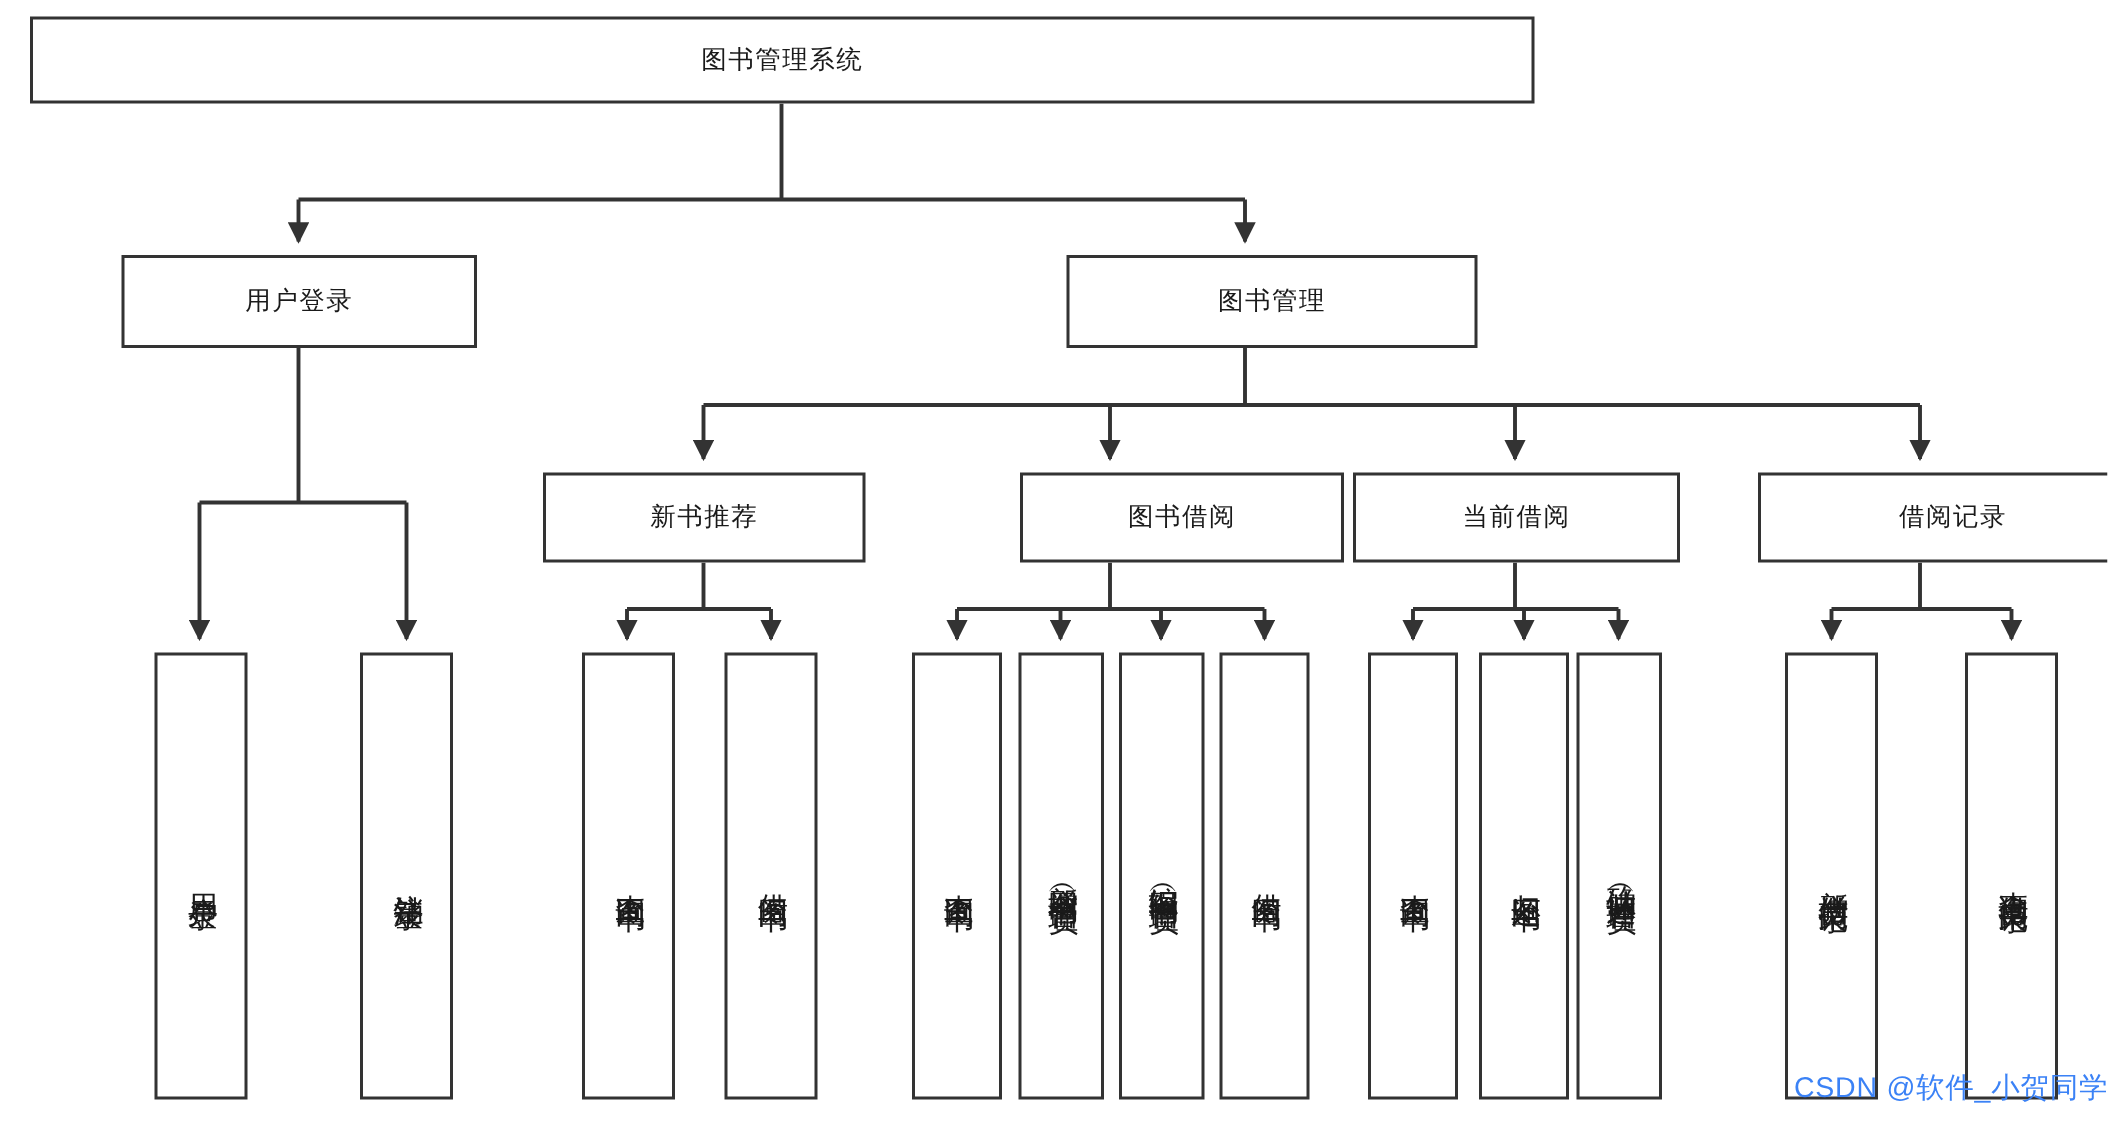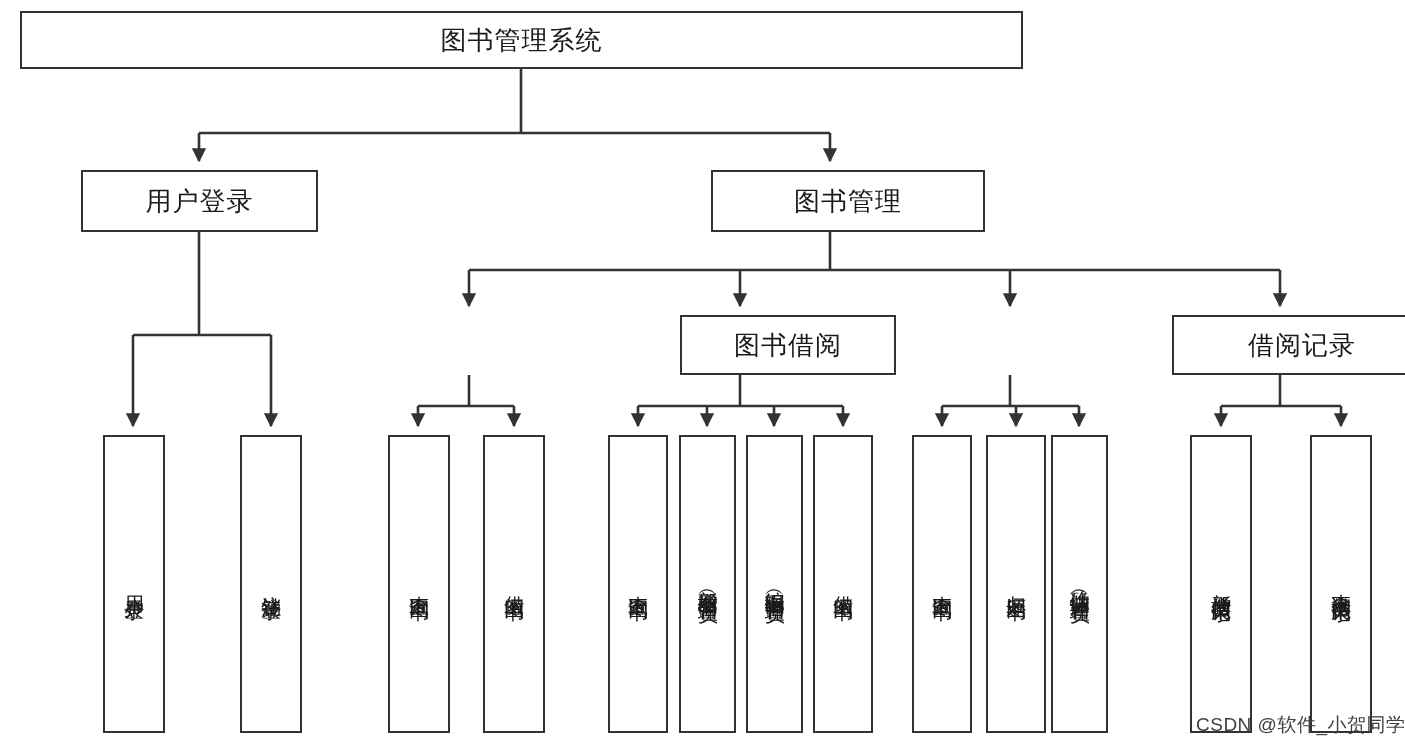--- a/index.html
+++ b/index.html
@@ -22,21 +22,21 @@
     box-sizing: border-box;
     border: 2.5px solid #333333;
     background: #ffffff;
     display: flex;
     align-items: center;
     justify-content: center;
     color: #1a1a1a;
     line-height: 1.18;
   }
   .node.horiz {
-    font-size: 26px;
+    font-size: 17px;
     letter-spacing: 1px;
     text-align: center;
   }
   .node.vert {
     font-size: 20px;
     writing-mode: vertical-rl;
     text-orientation: upright;
     letter-spacing: 2px;
     text-align: center;
     padding: 4px 0;
@@ -47,21 +47,21 @@
   .connectors {
     position: absolute;
     left: 0;
     top: 0;
     width: 1405px;
     height: 747px;
     pointer-events: none;
   }
   .watermark {
     position: absolute;
-    color: #404040;
+    color: #3b82f6;
     font-size: 19px;
     letter-spacing: 0.5px;
     white-space: nowrap;
   }
 </style>
 </head>
 <body>
 
 <div id="canvas">
 
@@ -113,21 +113,23 @@
       <path d="M 1221 406 L 1221 426" marker-end="url(#arrow)"></path>
       <path d="M 1341 406 L 1341 426" marker-end="url(#arrow)"></path>
     </g>
   </svg>
 
   <div class="node horiz" style="left: 20px; top: 11px; width: 1003px; height: 58px;">图书管理系统</div>
 
   <div class="node horiz" style="left: 81px; top: 170px; width: 237px; height: 62px;">用户登录</div>
   <div class="node horiz" style="left: 711px; top: 170px; width: 274px; height: 62px;">图书管理</div>
 
+  <div class="node horiz" style="left: 362px; top: 315px; width: 215px; height: 60px;">新书推荐</div>
   <div class="node horiz" style="left: 632px; top: 315px; width: 216px; height: 60px; margin-left: 48px;">图书借阅</div>
+  <div class="node horiz" style="left: 902px; top: 315px; width: 218px; height: 60px;">当前借阅</div>
   <div class="node horiz" style="left: 1172px; top: 315px; width: 260px; height: 60px;">借阅记录</div>
 
   <div class="node vert" style="left: 103px; top: 435px; width: 62px; height: 298px;">
       <span>用户登录</span>
     </div>
   <div class="node vert" style="left: 240px; top: 435px; width: 62px; height: 298px;">
       <span>注销登录</span>
     </div>
   <div class="node vert" style="left: 388px; top: 435px; width: 62px; height: 298px;">
       <span>查询图书</span>

